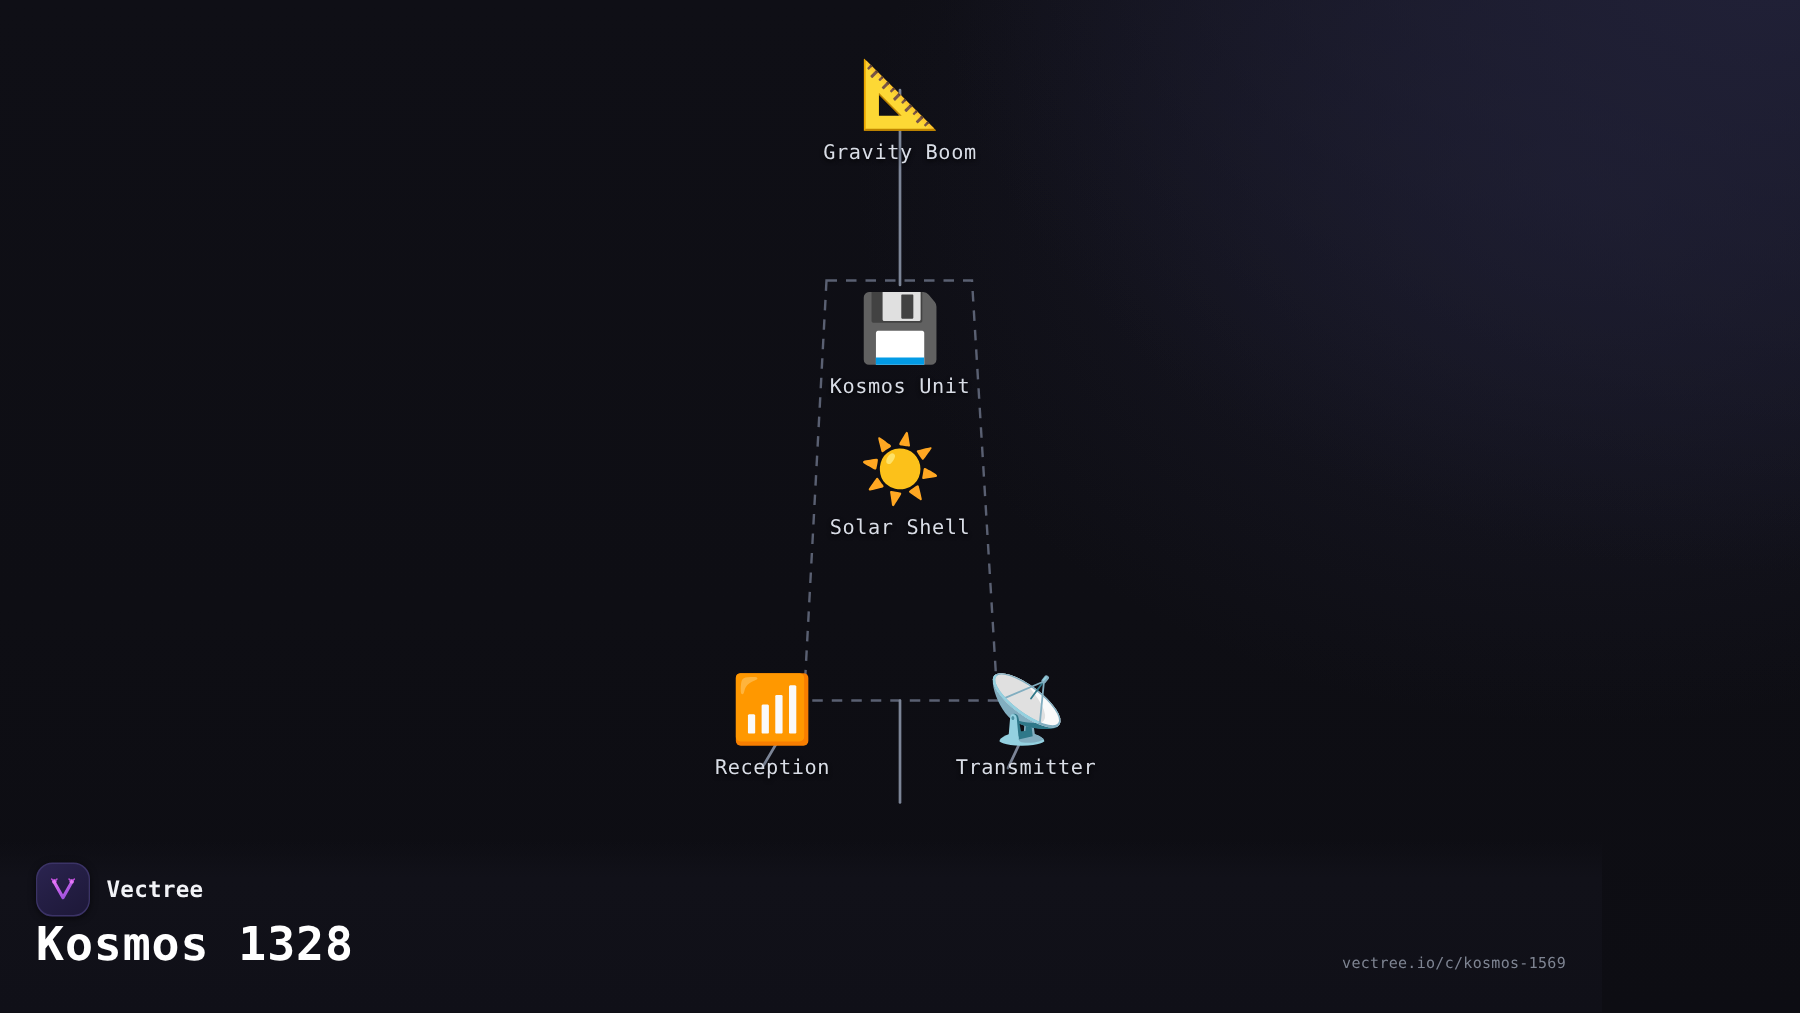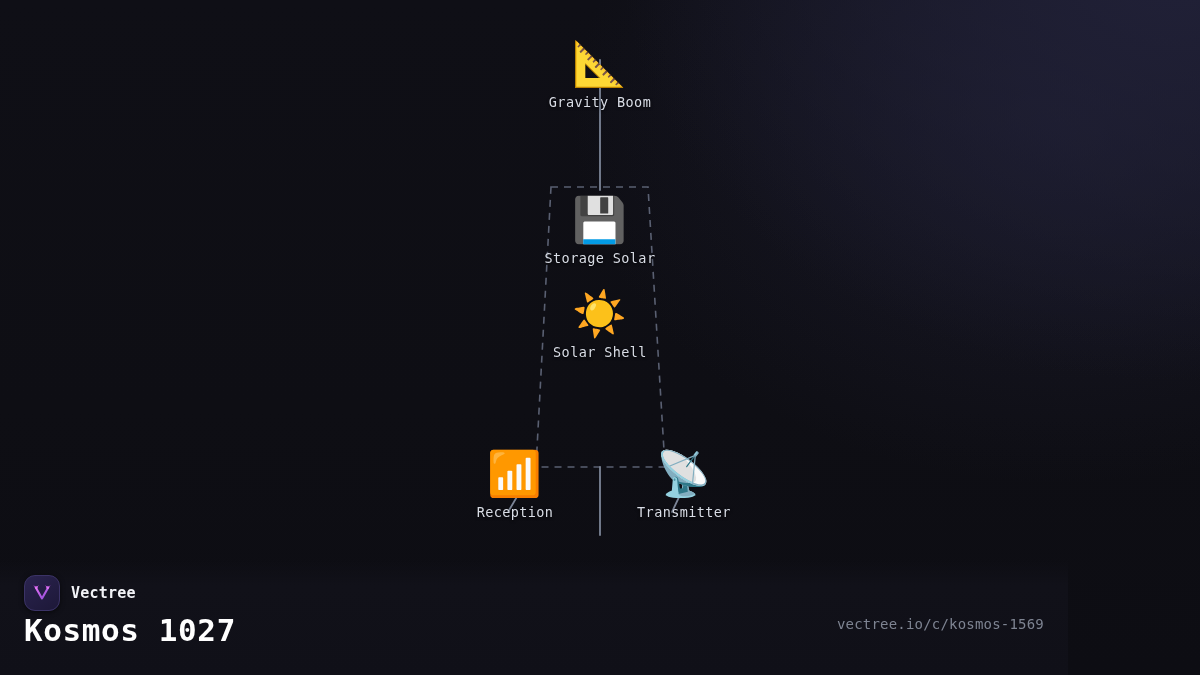--- a/index.html
+++ b/index.html
@@ -111,23 +111,23 @@
     top: 52px;
     font-family: "DejaVu Sans Mono", "Liberation Mono", monospace;
     font-size: 31px;
     font-weight: bold;
     color: #ffffff;
     letter-spacing: 0.6px;
   }
   #footer-url {
     position: absolute;
     right: 24px;
-    top: 56px;
+    top: 77px;
     font-family: "DejaVu Sans Mono", "Liberation Mono", monospace;
-    font-size: 14px;
+    font-size: 10px;
     color: #7e8492;
     letter-spacing: 0.2px;
   }
 </style>
 </head>
 <body>
 
 <div id="root">
 
   <div id="graph">
@@ -142,21 +142,21 @@
         </g>
     </svg>
 
     <div id="nodes-layer">
         <div class="node" style="left: 600px; top: 38px;">
           <span class="node-icon">📐</span>
           <span class="node-label">Gravity Boom</span>
         </div>
         <div class="node" style="left: 600px; top: 194px;">
           <span class="node-icon">💾</span>
-          <span class="node-label">Storage Solar</span>
+          <span class="node-label">Kosmos Unit</span>
         </div>
         <div class="node" style="left: 600px; top: 288px;">
           <span class="node-icon">☀️</span>
           <span class="node-label">Solar Shell</span>
         </div>
         <div class="node" style="left: 515px; top: 448px;">
           <span class="node-icon">📶</span>
           <span class="node-label">Reception</span>
         </div>
         <div class="node" style="left: 684px; top: 448px;">
@@ -180,18 +180,18 @@
           <path d="M5.2 6.2 L11 16.4 L16.8 6.2" fill="none" stroke="url(#vg)" stroke-width="2.1" stroke-linecap="round" stroke-linejoin="round"></path>
           <circle cx="5.2" cy="5.6" r="1.45" fill="#e47bf7"></circle>
           <circle cx="16.8" cy="5.6" r="1.45" fill="#e47bf7"></circle>
           <path d="M3.4 4.0 L4.2 4.9 M7.0 4.0 L6.2 4.9" stroke="#c24ae0" stroke-width="1" stroke-linecap="round"></path>
           <path d="M15.0 4.0 L15.8 4.9 M18.6 4.0 L17.8 4.9" stroke="#c24ae0" stroke-width="1" stroke-linecap="round"></path>
         </svg>
       </div>
       <span id="brand-name">Vectree</span>
     </div>
 
-    <div id="page-title">Kosmos 1027</div>
+    <div id="page-title">Kosmos 1328</div>
 
     <div id="footer-url">vectree.io/c/kosmos-1569</div>
   </div>
 
 </div>
 
 </body></html>

